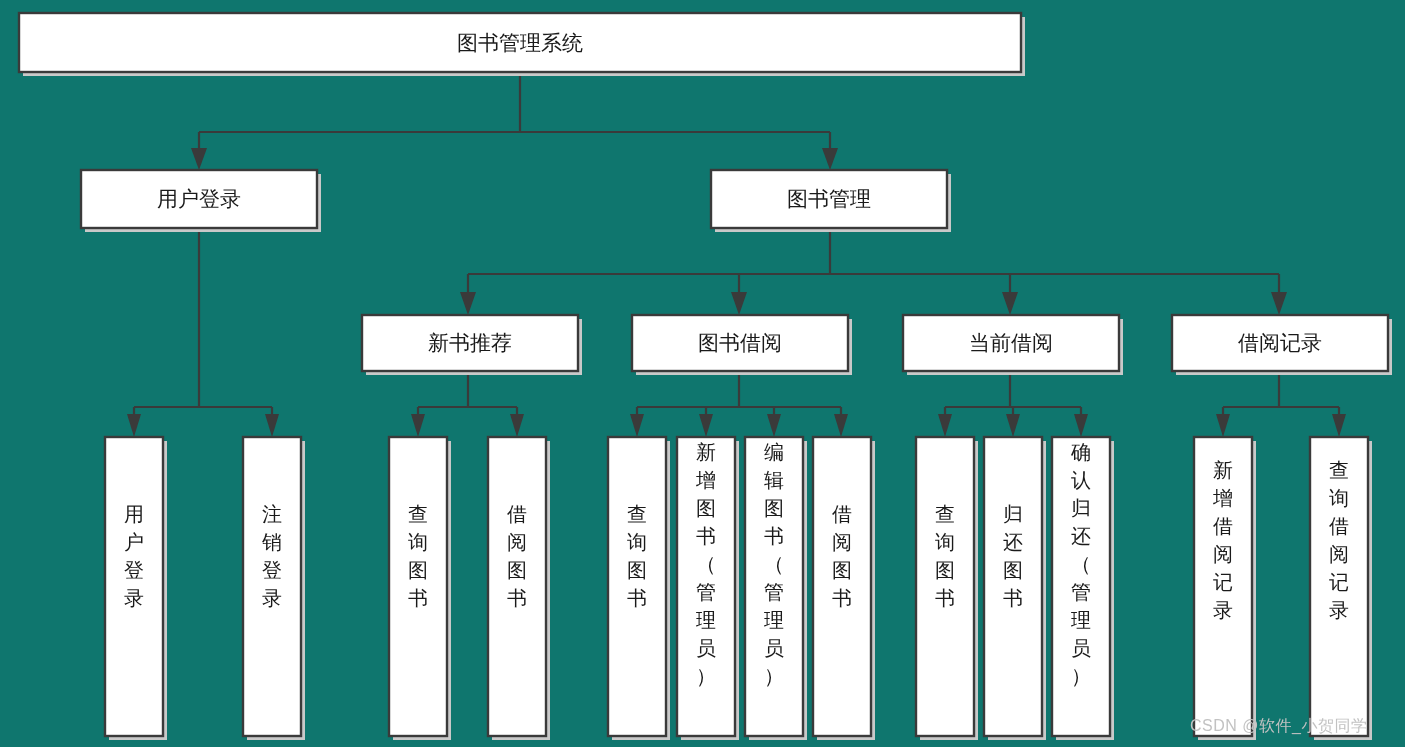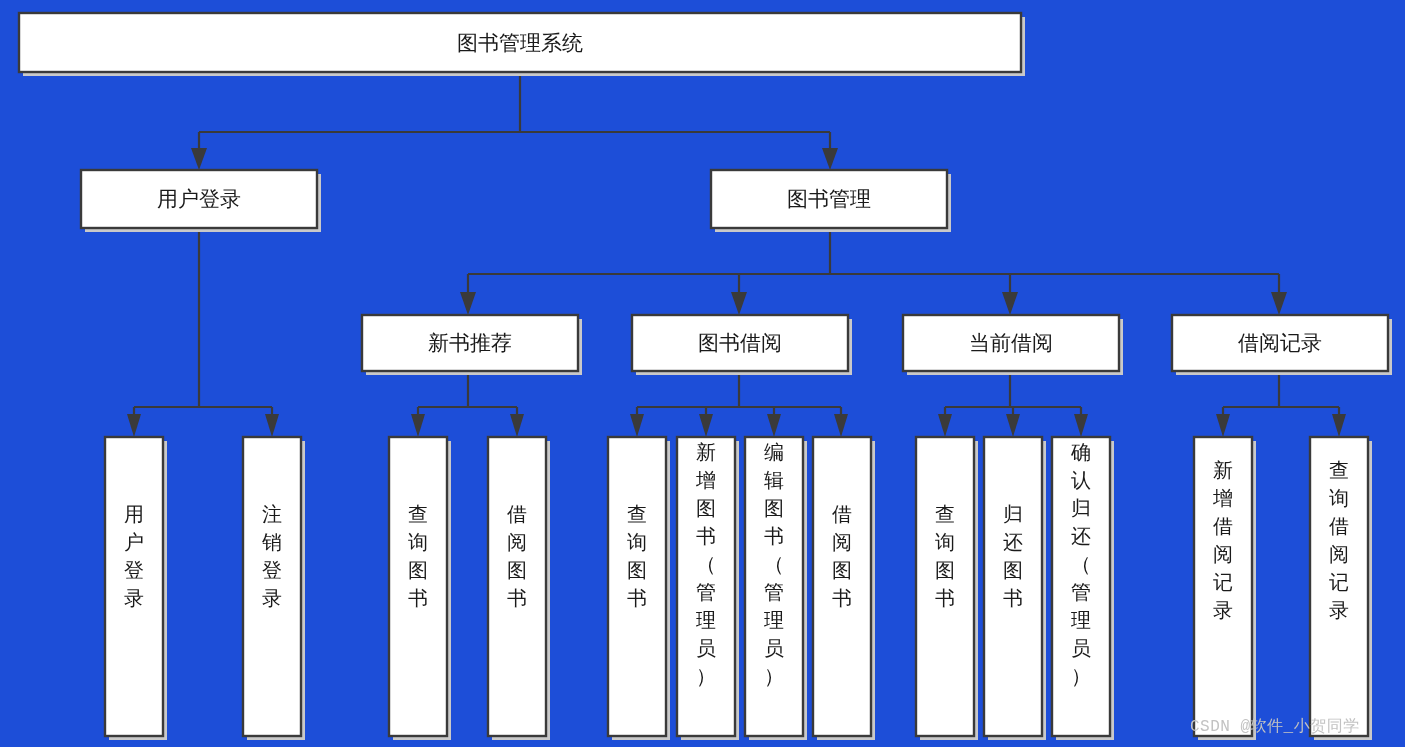--- a/index.html
+++ b/index.html
@@ -8,21 +8,21 @@
     padding: 0;
     background: #ffffff;
   }
   body {
     font-family: "DejaVu Sans", "Liberation Sans", sans-serif;
   }
   #diagram-root {
     position: relative;
     width: 1405px;
     height: 747px;
-    background: #1d4ed8;
+    background: #0f766e;
     overflow: hidden;
   }
   svg#tree-svg {
     position: absolute;
     left: 0;
     top: 0;
     width: 1405px;
     height: 747px;
     display: block;
   }
@@ -56,21 +56,21 @@
     font-family: "DejaVu Sans", "Liberation Sans", sans-serif;
     fill: #1a1a1a;
     font-size: 20px;
     text-anchor: middle;
     white-space: pre;
   }
   .watermark {
     position: absolute;
     left: 1190px;
     top: 716px;
-    font-family: Liberation Mono, monospace;
+    font-family: Liberation Sans, sans-serif;
     font-size: 16px;
     color: #c2c2c2;
     letter-spacing: 0.5px;
     user-select: none;
     pointer-events: none;
     white-space: pre;
   }
 </style>
 </head>
 <body>

